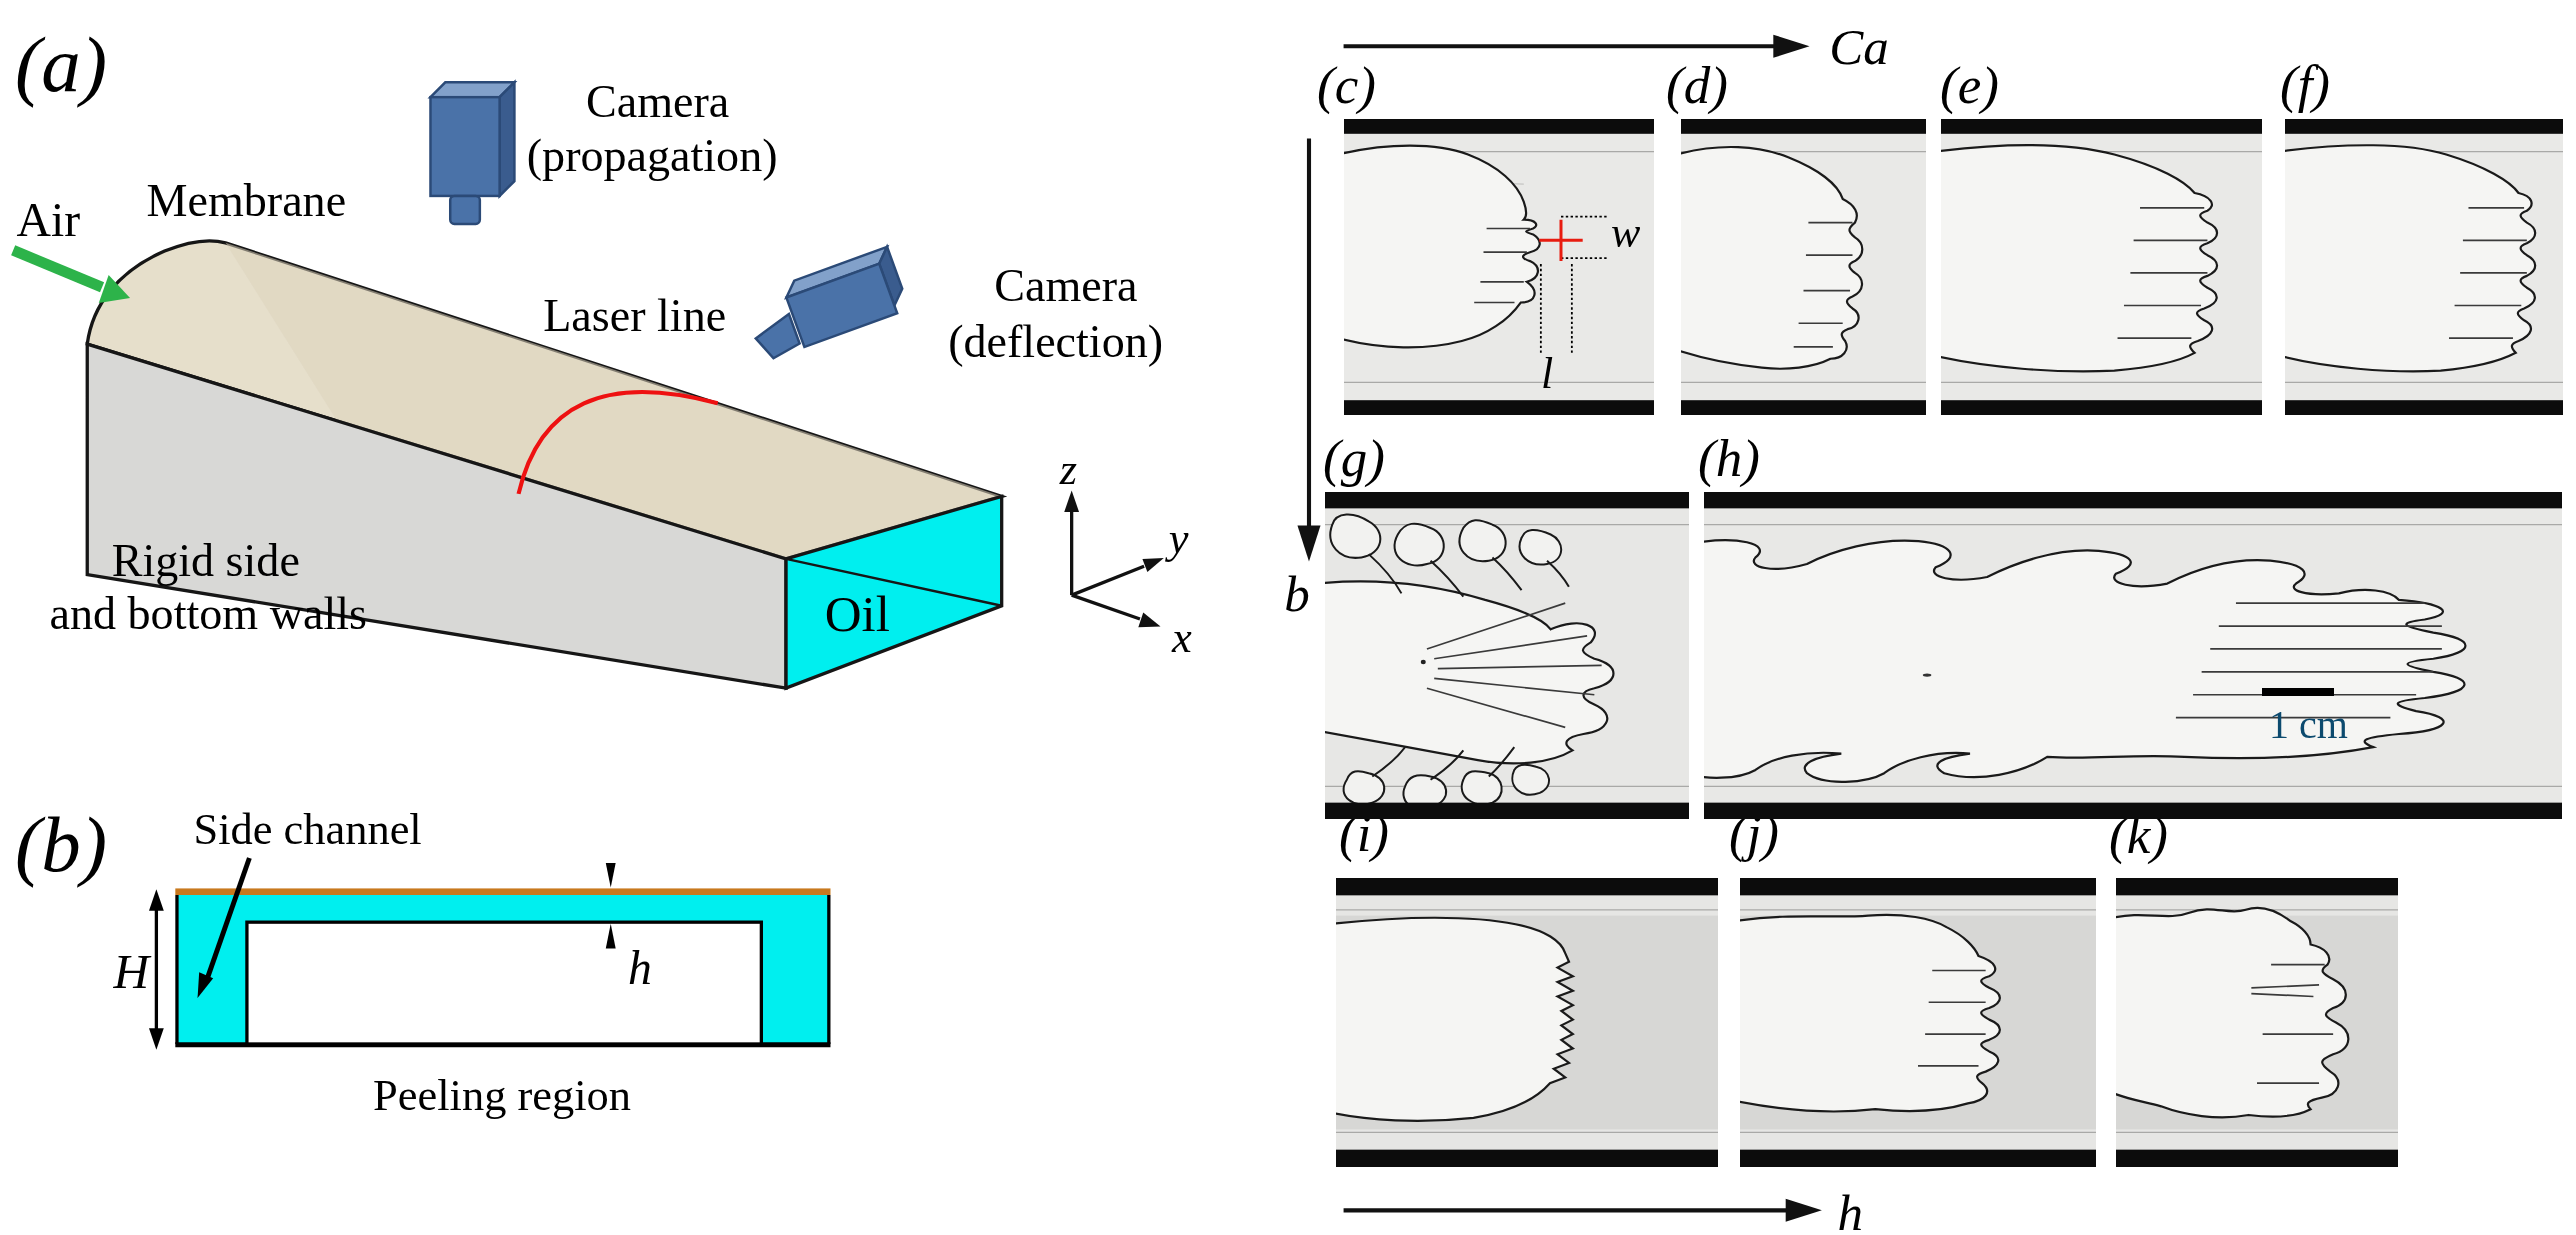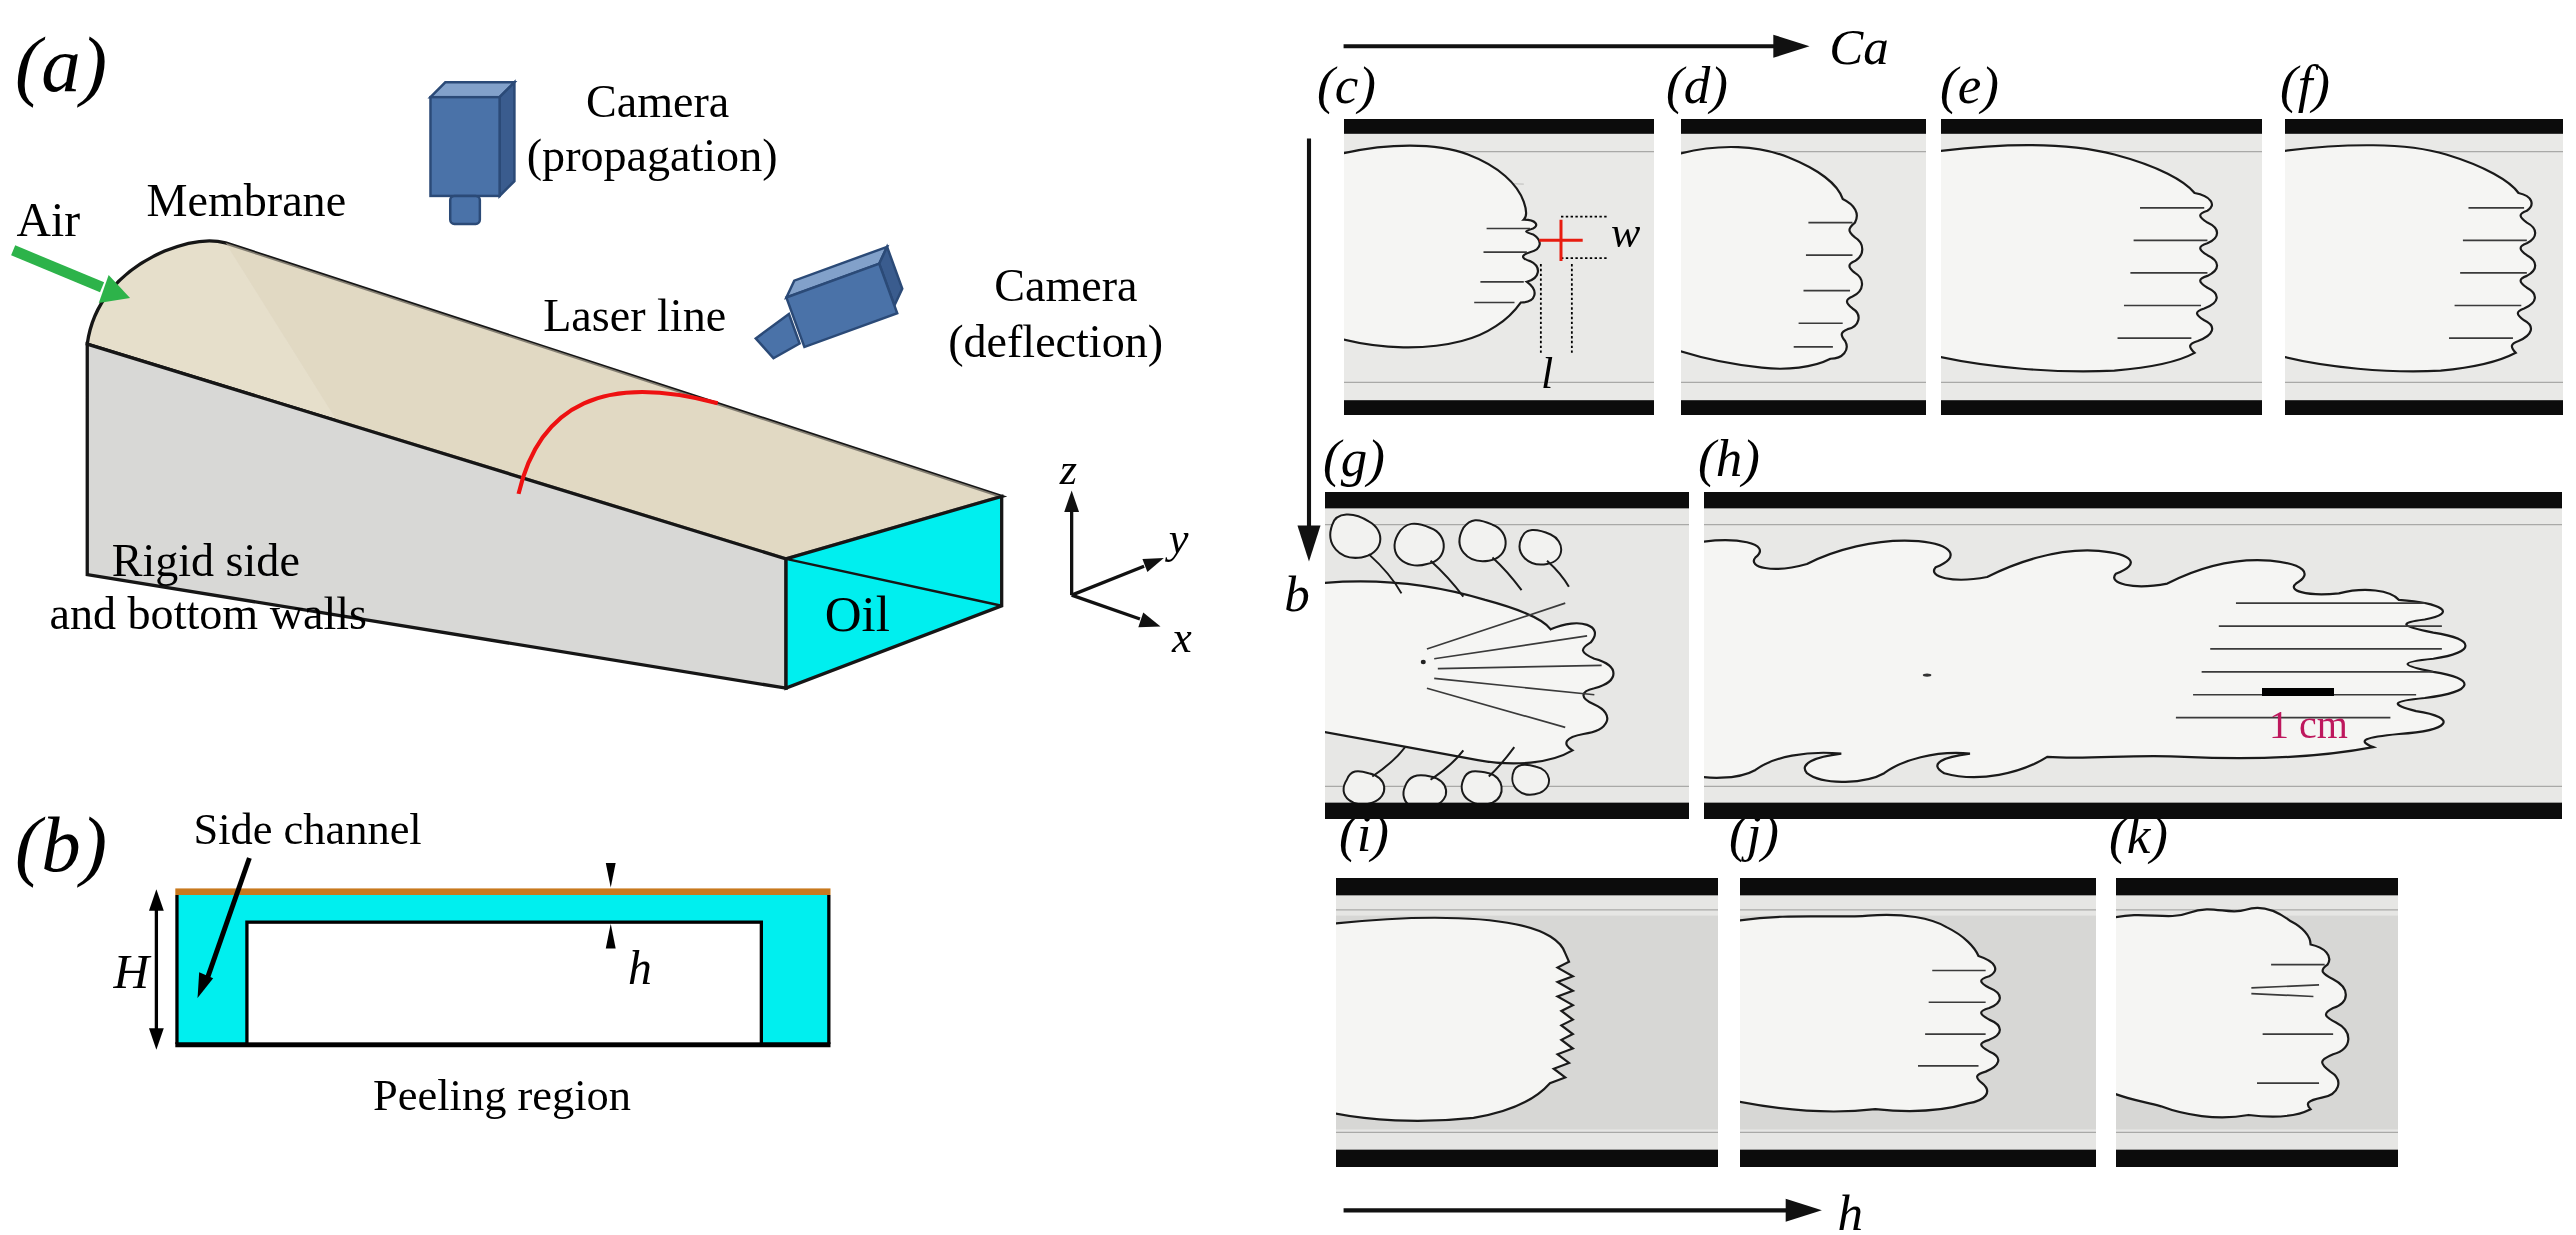--- a/index.html
+++ b/index.html
@@ -2,21 +2,21 @@
 <html style="font-size:13px"><head>
 <meta charset="utf-8">
 <style>
   html,body{margin:0;padding:0;background:#fff;}
   #fig{position:relative;width:2576px;height:1236px;background:#ffffff;overflow:hidden;
        font-family:"Liberation Serif","DejaVu Serif",serif;}
   .abs{position:absolute;}
   .lbl{position:absolute;font:italic 53px "Liberation Serif","DejaVu Serif",serif;color:#000;line-height:1;white-space:nowrap;}
   .biglbl{position:absolute;font:italic 79px "Liberation Serif","DejaVu Serif",serif;color:#000;line-height:1;}
   .ann{position:absolute;font:italic 44px "Liberation Serif","DejaVu Serif",serif;color:#000;line-height:1;}
-  .scaletxt{position:absolute;font:40px "Liberation Serif","DejaVu Serif",serif;color:#be185d;line-height:1;text-align:right;}
+  .scaletxt{position:absolute;font:40px "Liberation Serif","DejaVu Serif",serif;color:#0c4a6e;line-height:1;text-align:right;}
   .panel{position:absolute;}
   .panel svg{position:absolute;left:0;top:0;width:100%;height:100%;}
   svg text{font-family:"Liberation Serif","DejaVu Serif",serif;}
   .it{font-style:italic;}
   .airpath{fill:#f5f5f3;stroke:#1a1a1a;stroke-width:2.2;vector-effect:non-scaling-stroke;}
   .film{fill:none;stroke:#3a3a3a;stroke-width:1.7;vector-effect:non-scaling-stroke;}
   .streak{fill:none;stroke:#bdbdbb;stroke-width:1;vector-effect:non-scaling-stroke;}
   .blob{fill:#f2f2f0;stroke:#1a1a1a;stroke-width:2;vector-effect:non-scaling-stroke;}
   .stem{fill:none;stroke:#1a1a1a;stroke-width:2;vector-effect:non-scaling-stroke;}
   .innerline{stroke:#a9a9a7;stroke-width:1.2;vector-effect:non-scaling-stroke;}

